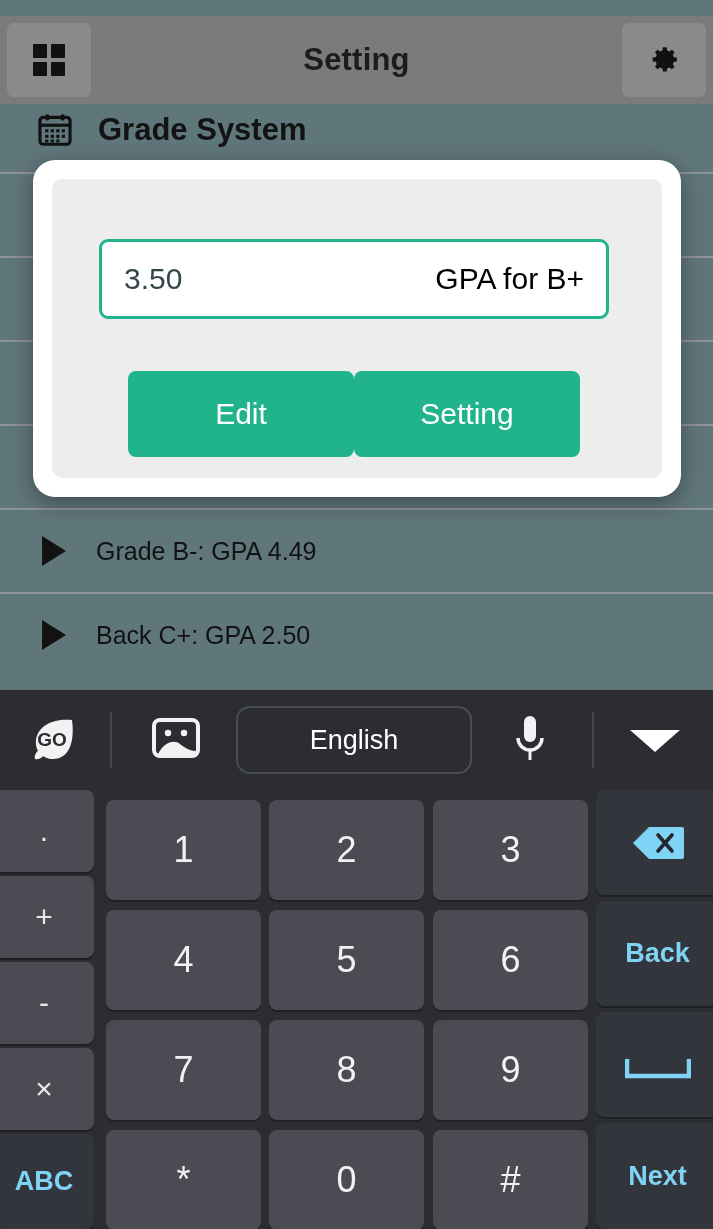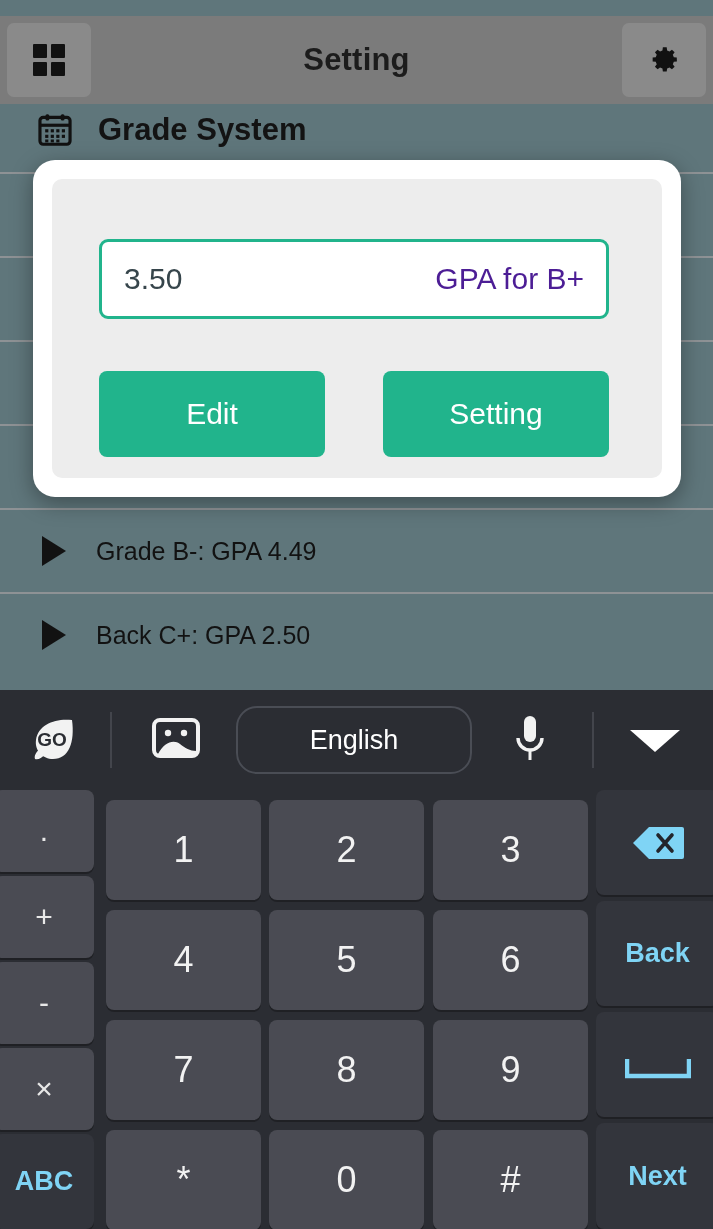--- a/index.html
+++ b/index.html
@@ -82,25 +82,25 @@
   .gpa-field {
     position: absolute; left: 47px; top: 60px;
     width: 510px; height: 80px;
     background: #fff;
     border: 3px solid #21b48c;
     border-radius: 9px;
     display: flex; align-items: center; justify-content: space-between;
     padding: 0 22px;
   }
   .gpa-value { font-size: 30px; color: #36454b; }
-  .gpa-label { font-size: 30px; color: #4c1d95; }
+  .gpa-label { font-size: 30px; color: #000000; }
 
   .modal-btns {
     position: absolute; left: 47px; top: 192px;
-    width: 510px; display: flex; justify-content: space-between;
+    width: 510px; display: flex; justify-content: center;
   }
   .mbtn {
     width: 226px; height: 86px;
     background: #21b48c;
     border: none; border-radius: 8px;
     color: #fff; font-size: 30px;
     font-family: "Liberation Sans", sans-serif;
     cursor: pointer;
   }
 
@@ -116,21 +116,21 @@
   }
   .go-logo {
     position: absolute; left: 28px; top: 24px;
     width: 50px; height: 50px;
   }
   .tb-div { position: absolute; width: 2px; height: 56px; background: #43454c; top: 22px; }
   .emoji-icon { position: absolute; left: 152px; top: 27px; width: 48px; height: 42px; }
   .lang-pill {
     position: absolute; left: 236px; top: 16px;
     width: 236px; height: 68px;
-    border: 2px solid #4a4d55; border-radius: 21px;
+    border: 2px solid #4a4d55; border-radius: 14px;
     display: flex; align-items: center; justify-content: center;
     color: #fff; font-size: 27px;
   }
   .mic-icon { position: absolute; left: 508px; top: 22px; width: 44px; height: 56px; }
   .chev { position: absolute; left: 630px; top: 40px; width: 0; height: 0;
           border-left: 25px solid transparent; border-right: 25px solid transparent;
           border-top: 22px solid #ffffff; }
 
   .keys { position: absolute; top: 100px; left: 0; width: 713px; height: 439px; }
 

